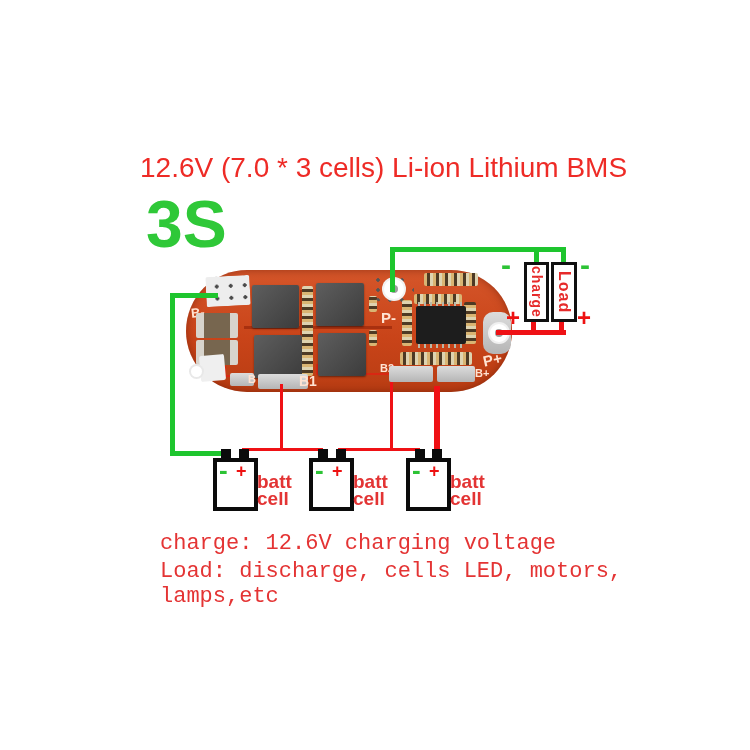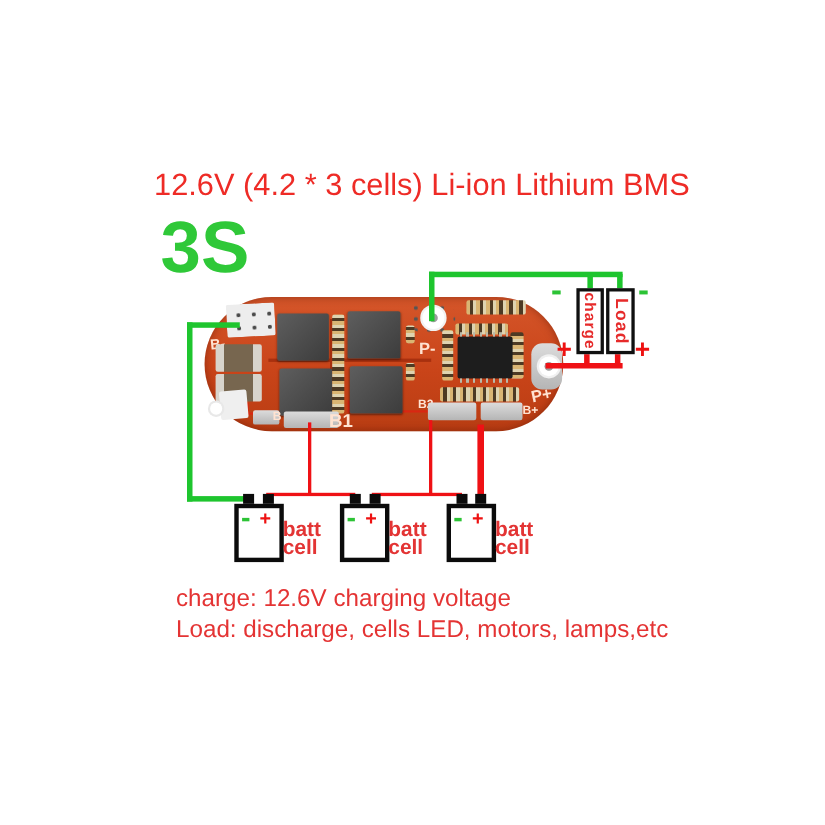--- a/index.html
+++ b/index.html
@@ -19,30 +19,30 @@
   .hole .bore{position:absolute;left:50%;top:50%;width:8px;height:8px;margin:-4px 0 0 -4px;
         background:#9d9d9d;border-radius:50%;}
   .conn{position:absolute;background:#ffffff;border:3px solid #101010;}
   .vtext{writing-mode:vertical-rl;text-orientation:mixed;font-weight:bold;color:#e62a2a;
          width:100%;height:100%;display:flex;align-items:center;justify-content:center;letter-spacing:1px;}
   .cellbox{position:absolute;width:37px;height:45px;background:#ffffff;border:4px solid #0b0b0b;}
   .tab{position:absolute;width:10px;height:10px;background:#0b0b0b;}
   .celltxt{margin-top:11px;text-align:center;font-weight:bold;font-size:19px;line-height:.92;
            color:#e33434;letter-spacing:0;margin-left:40px;}
   .sign{position:absolute;font-weight:900;line-height:1;}
-  .caption{position:absolute;left:160px;font-size:22px;color:#e43434;}
+  .caption{position:absolute;left:160px;font-size:22px;color:#e43434;font-family:Liberation Mono, monospace;}
   .bracket{position:absolute;border:2px solid #d92712;border-top:none;}
   .trace{position:absolute;background:#a8300f;}
 </style>
 </head>
 <body>
 
 <div id="stage">
 
-  <div class="abs" style="left:140px;top:152px;font-size:28px;color:#ee2b26;white-space:nowrap;">12.6V (4.2 * 3 cells) Li-ion Lithium BMS</div>
+  <div class="abs" style="left:140px;top:152px;font-size:28px;color:#ee2b26;white-space:nowrap;">12.6V (7.0 * 3 cells) Li-ion Lithium BMS</div>
   <div class="abs" style="left:146px;top:186px;font-size:66px;font-weight:bold;color:#2fc838;text-align:right;">3S</div>
 
   <div class="abs" style="left:186px;top:270px;width:326px;height:122px;border-radius:61px;
        background:linear-gradient(180deg,#d5562a 0%,#c94419 55%,#b93d13 100%);
        box-shadow:inset 0 0 8px rgba(90,20,0,.5);">
 
     <div class="trace" style="left:58px;top:56px;width:148px;height:3px;"></div>
     <div class="trace" style="left:114px;top:20px;width:3px;height:84px;"></div>
     <div class="bracket" style="left:38px;top:96px;width:78px;height:9px;"></div>
     <div class="bracket" style="left:130px;top:94px;width:74px;height:9px;"></div>
@@ -94,21 +94,21 @@
       </div>
     <div class="lbl" style="left:297px;top:82px;font-size:15px;transform:rotate(-12deg);">P+</div>
     <div class="lbl" style="left:289px;top:98px;font-size:11px;">B+</div>
     <div class="lbl" style="left:194px;top:93px;font-size:11px;">B2</div>
 
     <div class="abs" style="left:14px;top:85px;width:25px;height:26px;background:#efefef;border-radius:2px;transform:rotate(-5deg);"></div>
     <div class="hole" style="left:5px;top:96px;width:11px;height:11px;box-shadow:0 0 0 2px #e8e8e8;"></div>
     <div class="pad" style="left:44px;top:103px;width:24px;height:13px;"></div>
     <div class="lbl" style="left:62px;top:104px;font-size:11px;">B</div>
     <div class="pad" style="left:72px;top:104px;width:50px;height:15px;"></div>
-    <div class="lbl" style="left:113px;top:104px;font-size:17px;">B1</div>
+    <div class="lbl" style="left:113px;top:104px;font-size:14px;">B1</div>
     <div class="pad" style="left:203px;top:96px;width:44px;height:16px;"></div>
     <div class="pad" style="left:251px;top:96px;width:38px;height:16px;"></div>
   </div>
 
   <div class="wire" style="left:390px;top:247px;width:5px;height:45px;background:#1ec52e;"></div>
   <div class="wire" style="left:390px;top:247px;width:176px;height:5px;background:#1ec52e;"></div>
   <div class="wire" style="left:534px;top:249px;width:5px;height:15px;background:#1ec52e;"></div>
   <div class="wire" style="left:561px;top:249px;width:5px;height:15px;background:#1ec52e;"></div>
 
   <div class="wire" style="left:170px;top:293px;width:48px;height:5px;background:#1ec52e;"></div>

